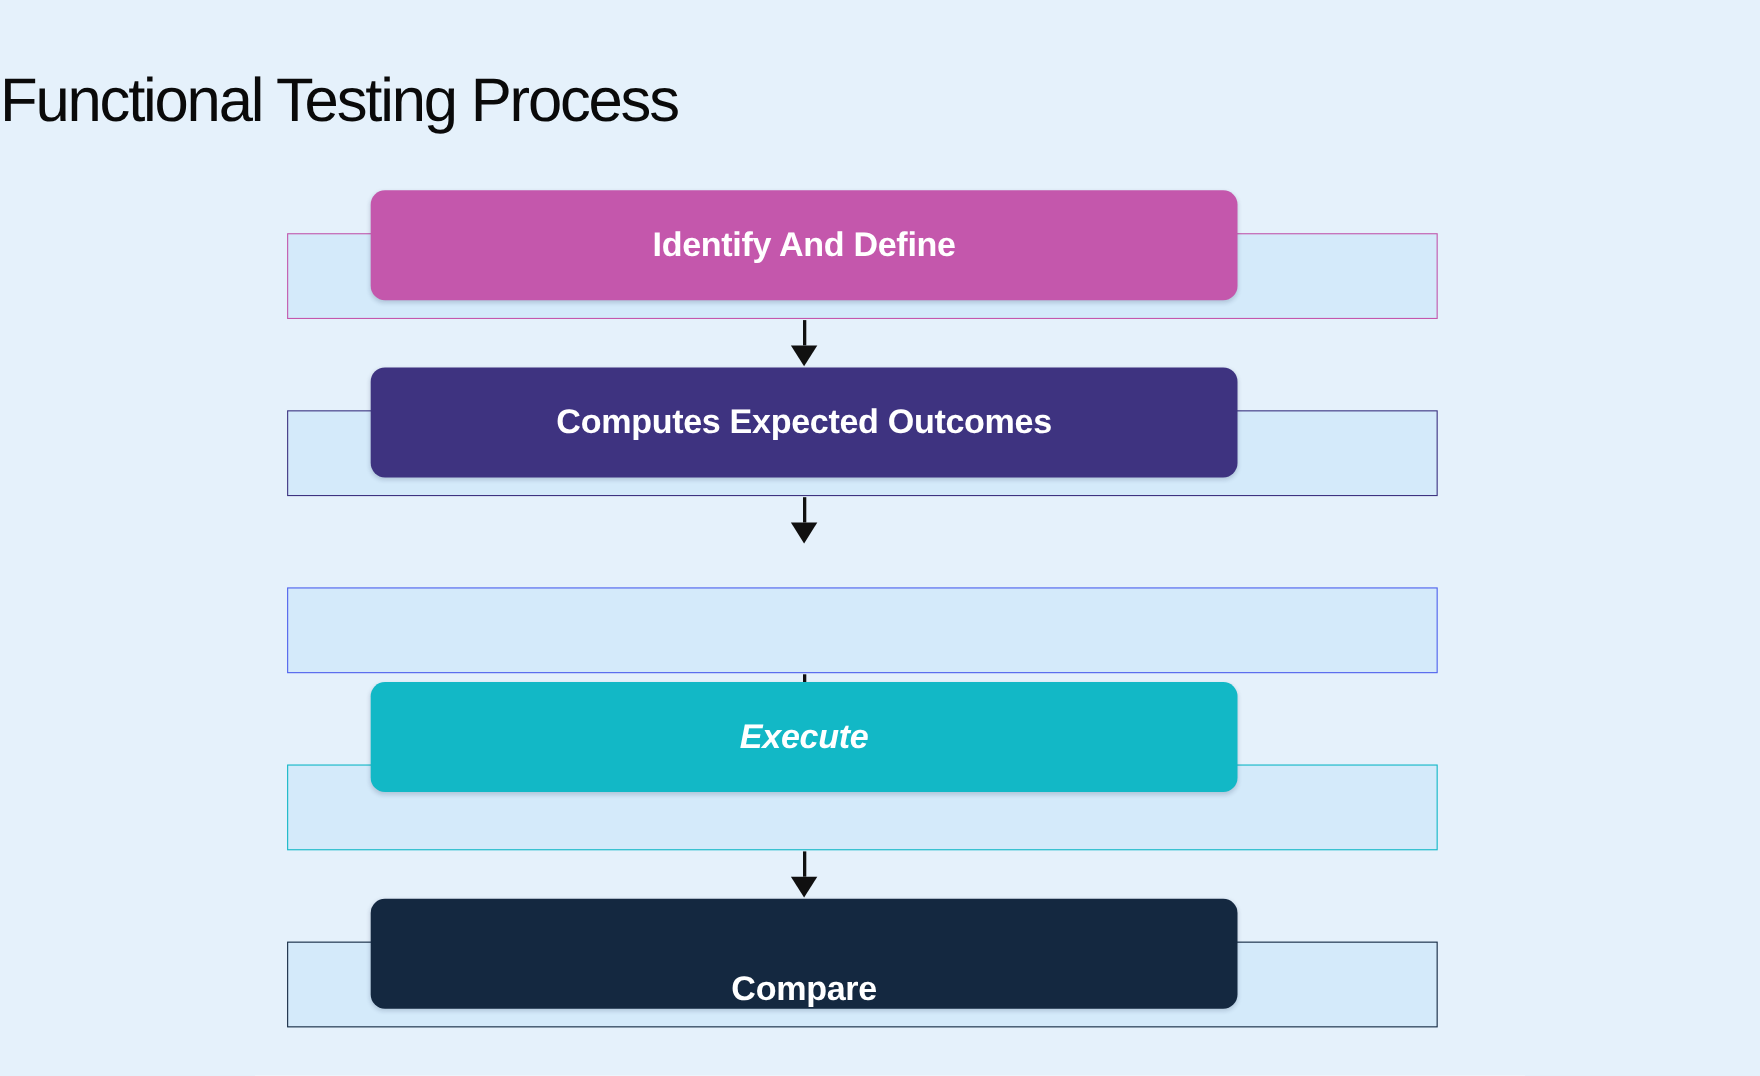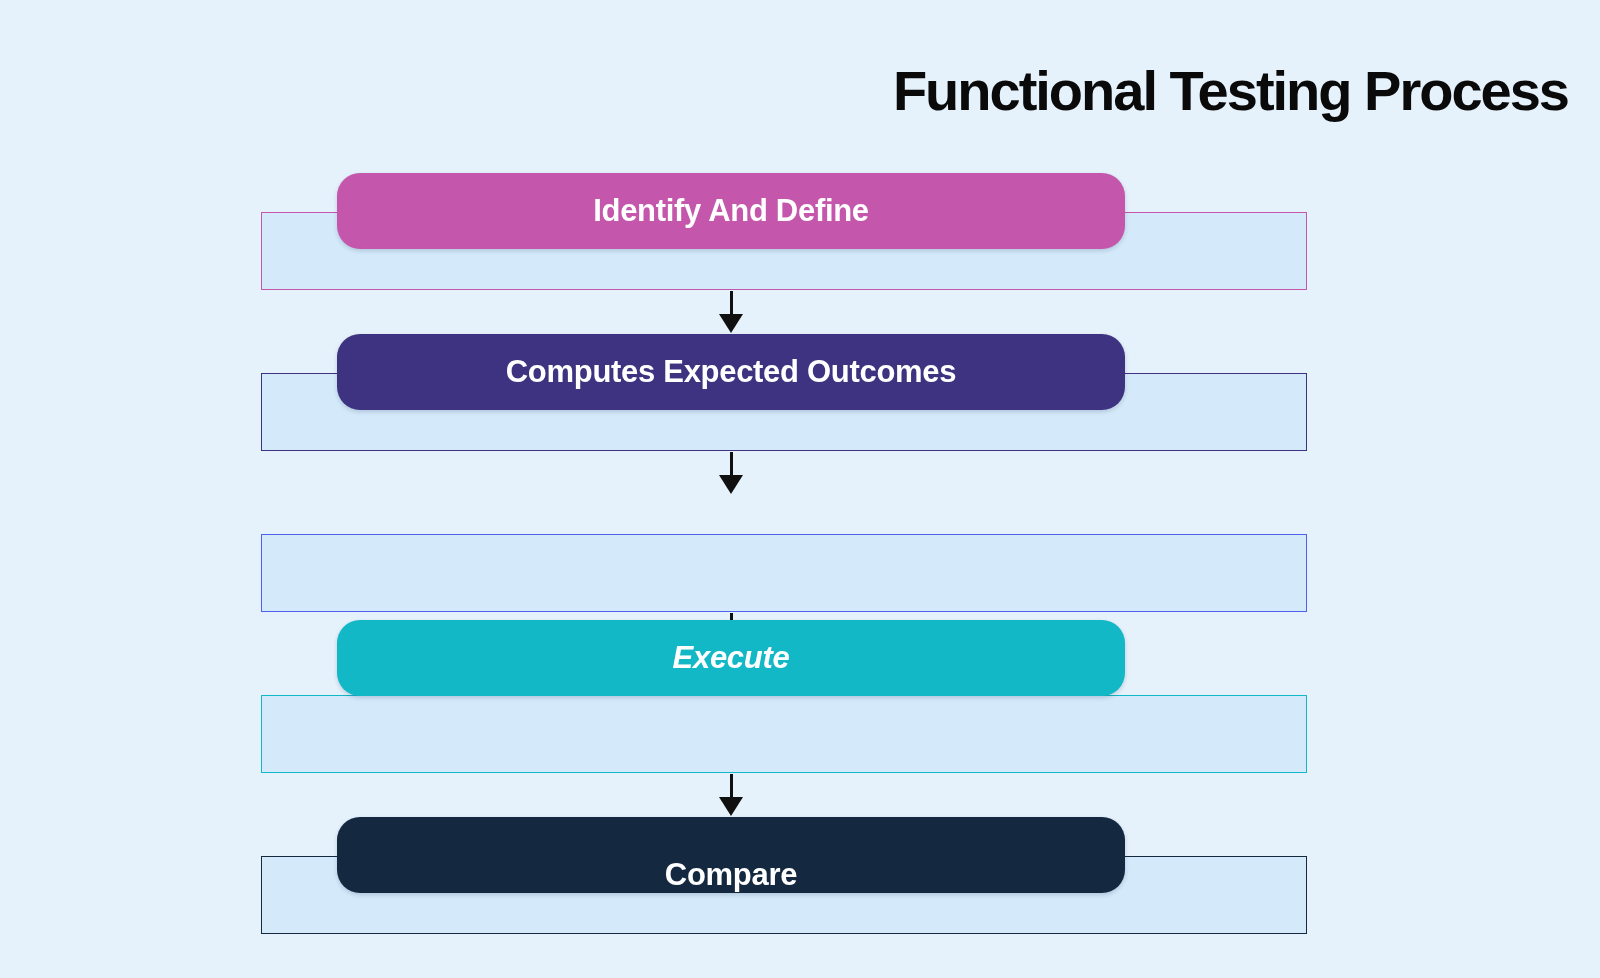--- a/index.html
+++ b/index.html
@@ -15,43 +15,43 @@
     width: 1600px;
     height: 978px;
     background: var(--page-bg, #E5F1FB);
   }
   .page-title {
     position: absolute;
     top: 58px;
     left: 0;
     width: 1568px;
     margin: 0;
-    text-align: right;
+    text-align: left;
     font-size: 56px;
-    font-weight: 700;
+    font-weight: 400;
     letter-spacing: -2px;
     color: var(--title-color, #0A0A0A);
   }
   
   .track {
     position: absolute;
     left: 261px;
     width: 1044px;
     height: 76px;
     background: var(--track-fill, #D4EAFA);
     border: 1.5px solid;            
     box-sizing: content-box;
   }
   
   .box {
     position: absolute;
     left: 337px;
     width: 788px;
-    height: 76px;
-    border-radius: 23px;
+    height: 100px;
+    border-radius: 13px;
     display: flex;
     align-items: center;
     justify-content: center;
     box-shadow: 0 2px 4px rgba(20, 40, 80, 0.18);
   }
   .box-label {
     color: var(--label-color, #FFFFFF);
     font-size: 31px;
     font-weight: 700;
     letter-spacing: -0.3px;

